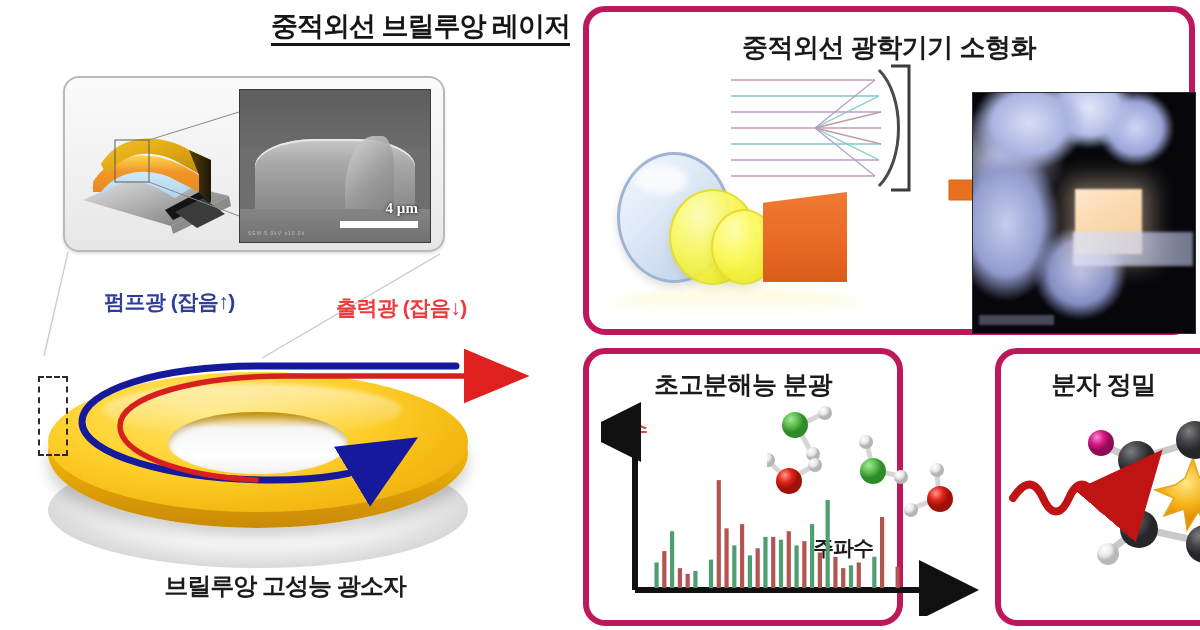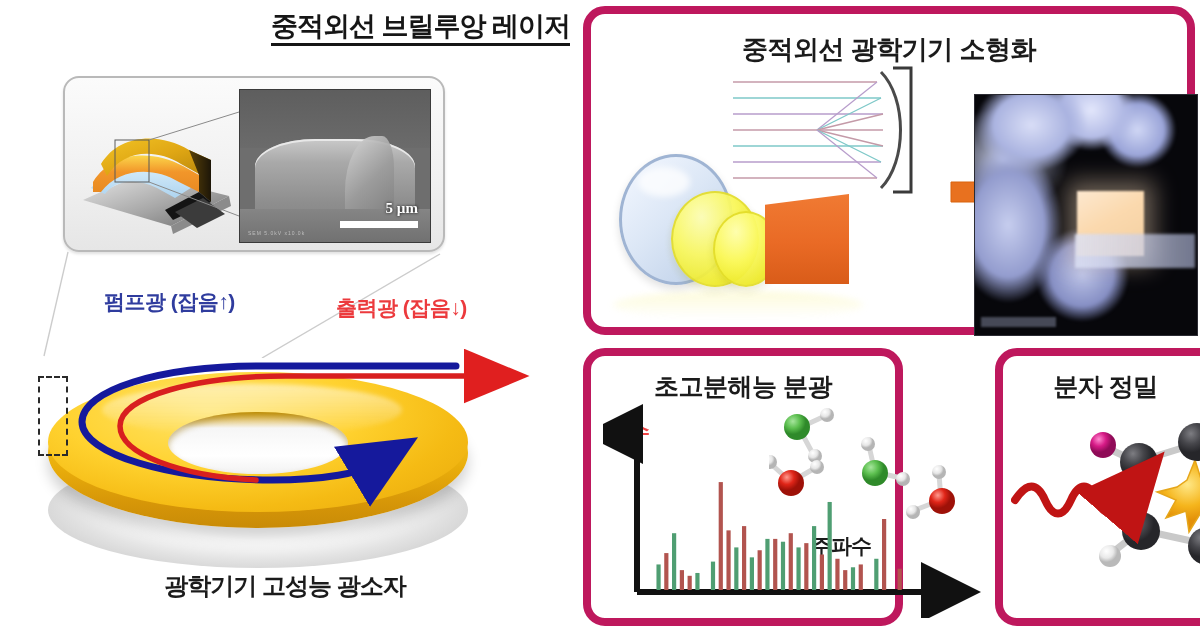--- a/index.html
+++ b/index.html
@@ -10,21 +10,21 @@
     font-family:"Liberation Sans","DejaVu Sans",sans-serif;
     overflow:hidden;position:relative;
   }
   #root{position:relative;width:1200px;height:630px;}
 
   
   .abs{position:absolute;}
   .panel{
     position:absolute;
     background:#ffffff;
-    border:8px solid #be185d;
+    border:6px solid #be185d;
     border-radius:22px;
     box-sizing:border-box;
   }
   .panel-title{
     position:absolute;left:0;right:0;
     text-align:center;
     font-weight:bold;
     color:#1b1b1b;
     letter-spacing:-0.5px;
     white-space:nowrap;
@@ -295,21 +295,21 @@
         <line x1="70" y1="48" x2="160" y2="20" stroke="#8a8a8a" stroke-width="1"></line>
         <line x1="70" y1="90" x2="160" y2="124" stroke="#8a8a8a" stroke-width="1"></line>
       </svg>
 
       <div id="sem">
         <div class="sky"></div>
         <div class="mesa"></div>
         <div class="ridge"></div>
         <div class="floor"></div>
         <div class="sem-meta">SEM  5.0kV  x10.0k</div>
-        <div class="scale-label">5 µm</div>
+        <div class="scale-label">4 µm</div>
         <div class="scale-bar"></div>
       </div>
     </div>
 
     <svg class="abs" style="left:0;top:248px;width:570px;height:110px;">
       <line x1="68" y1="4" x2="44" y2="108" stroke="#cccccc" stroke-width="1.4"></line>
       <line x1="440" y1="6" x2="262" y2="110" stroke="#cccccc" stroke-width="1.4"></line>
     </svg>
 
     <div id="label-pump">펌프광 (잡음↑)</div>
@@ -333,21 +333,21 @@
         </defs>
 
         <path d="M446,36 L250,36 C150,36 72,60 72,92 C72,124 160,150 262,150 C318,150 350,142 360,136" fill="none" stroke="#15199c" stroke-width="7" stroke-linecap="round" marker-end="url(#arrBlue)"></path>
 
         <path d="M246,150 C170,146 110,124 110,96 C110,66 188,46 276,46 L470,46" fill="none" stroke="#d81f1f" stroke-width="5.5" stroke-linecap="round" marker-end="url(#arrRed)"></path>
       </svg>
 
       <div id="dash-box"></div>
     </div>
 
-    <div id="left-caption">광학기기 고성능 광소자</div>
+    <div id="left-caption">브릴루앙 고성능 광소자</div>
   </div>
 
   <div class="panel" id="panel-miniature">
     <div class="panel-title" id="miniature-title">중적외선 광학기기 소형화</div>
 
     <div id="optics">
       <div id="optics-reflect"></div>
       <div id="lens-disc"></div>
       <div class="ylens" id="ylens1"></div>
       <div class="ylens" id="ylens2"></div>

